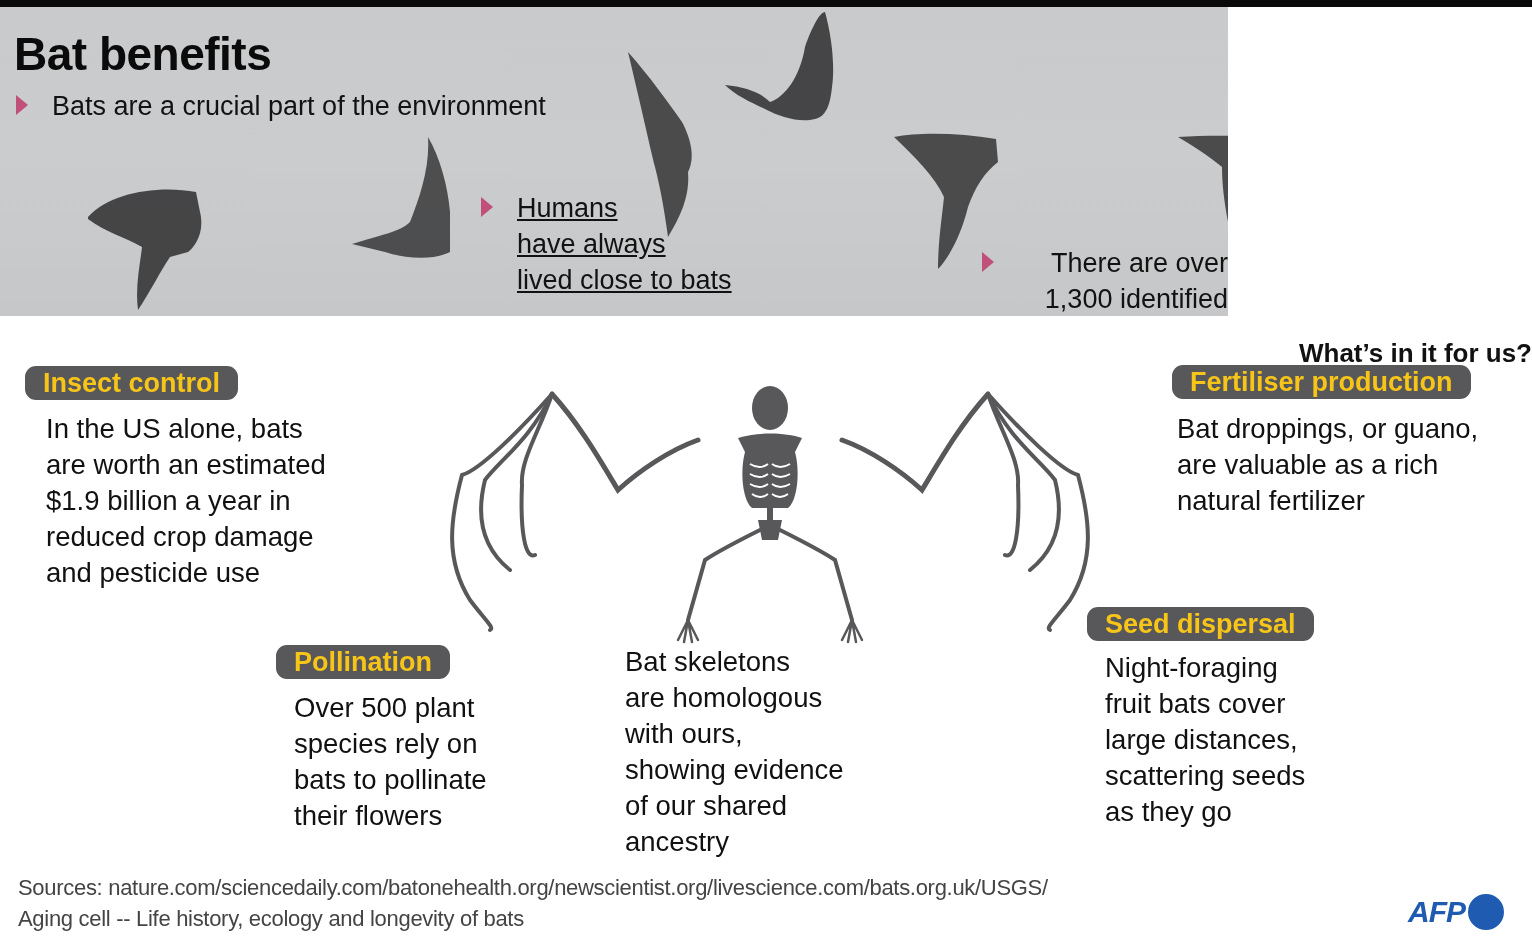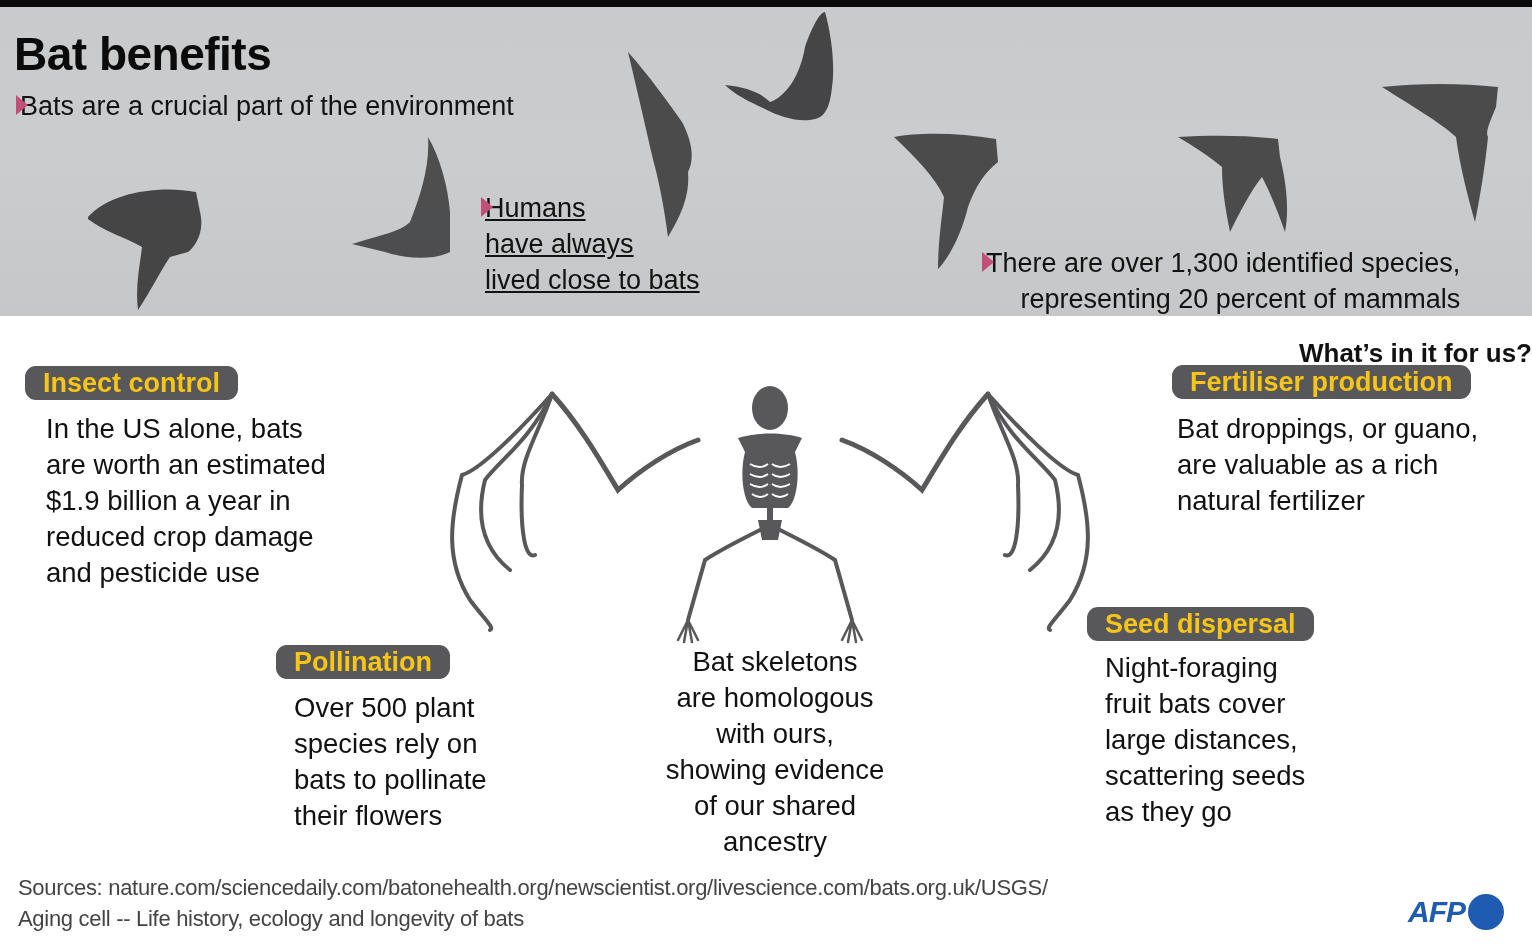--- a/index.html
+++ b/index.html
@@ -1,34 +1,34 @@
 <!DOCTYPE html>
 <html><head>
   <meta charset="utf-8">
   <style>
     * { margin: 0; padding: 0; box-sizing: border-box; }
     html, body { width: 1532px; height: 952px; background: #ffffff; overflow: hidden; }
     body { font-family: "Liberation Sans", "DejaVu Sans", sans-serif; color: #111; position: relative; }
 
     .top-rule { position: absolute; left: 0; top: 0; width: 1532px; height: 7px; background: #0a0a0a; }
-    .photo-band { position: absolute; left: 0; top: 7px; width: 1532px; height: 309px;
+    .photo-band { position: absolute; left: 0; top: 7px; width: 1228px; height: 309px;
       background: linear-gradient(180deg, #c9cacb 0%, #cbcccd 50%, #c6c7c8 100%); overflow: hidden; }
     .photo-band svg.bats { position: absolute; left: 0; top: 0; width: 1532px; height: 309px; }
 
     .title { position: absolute; left: 14px; top: 20px; font-size: 46px; font-weight: 700; letter-spacing: -0.5px; color: #0b0b0b; }
     .bullet { position: absolute; font-size: 27px; line-height: 36px; color: #121212; }
     .bullet .tri { position: absolute; left: 0; top: 7px; width: 0; height: 0;
       border-top: 10px solid transparent; border-bottom: 10px solid transparent; border-left: 12px solid #c0507a; }
-    .bullet .txt { display: block; padding-left: 4px; white-space: pre-line; }
+    .bullet .txt { display: block; padding-left: 36px; white-space: pre-line; }
 
     .q-title { position: absolute; left: 0; width: 1532px; top: 338px; text-align: right; font-size: 26px; font-weight: 700; color: #111; padding-left: 20px; }
 
     .tag { position: absolute; background: #58585a; border-radius: 11px; color: #f7c418; font-weight: 700; font-size: 27px; line-height: 34px; padding: 0 18px; white-space: nowrap; }
     .desc { position: absolute; font-size: 27.5px; line-height: 36px; color: #111; white-space: pre-line; }
-    .desc.center { text-align: center; }
+    .desc.center { }
 
     .skeleton { position: absolute; left: 440px; top: 380px; width: 660px; height: 270px; }
 
     .sources { position: absolute; left: 18px; top: 872px; font-size: 22px; line-height: 31px; color: #444; white-space: pre-line; letter-spacing: -0.3px; }
     .afp { position: absolute; left: 1408px; top: 894px; display: flex; align-items: center; }
     .afp-text { font-size: 30px; font-weight: 900; font-style: italic; color: #1f5bb0; letter-spacing: -1px; text-align: center; }
     .afp-dot { width: 36px; height: 36px; border-radius: 50%; background: #1f5bb0; margin-left: 3px; }
   </style>
 </head>
 <body>

